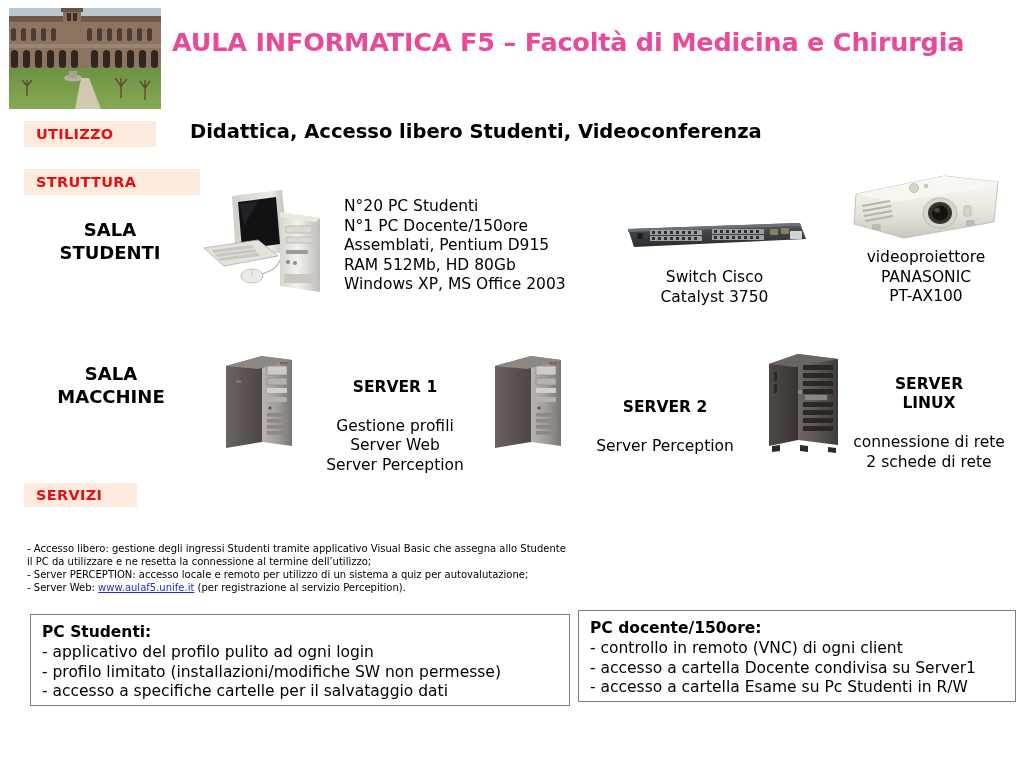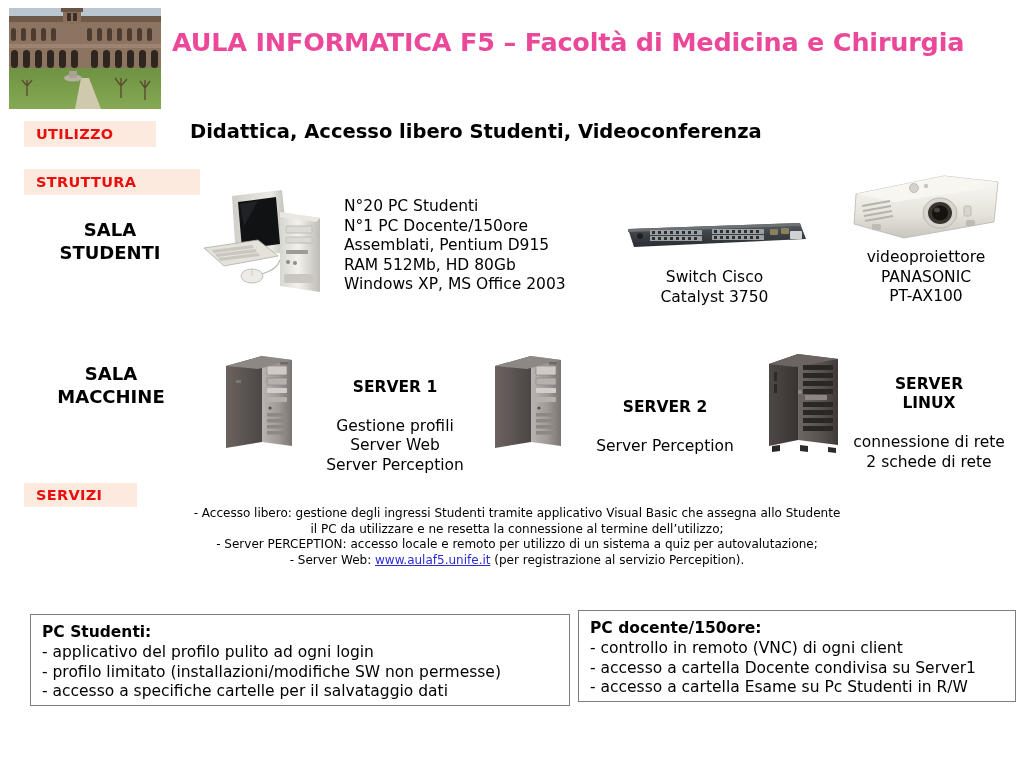--- a/index.html
+++ b/index.html
@@ -83,25 +83,24 @@
   #pc-specs     { left: 344px; top: 197px; width: 270px; }
   #switch-cap   { left: 612px; top: 268px; width: 205px; }
   #proj-cap     { left: 828px; top: 248px; width: 196px; }
 
   #server1-cap  { left: 300px; top: 358px; width: 190px; text-align: center; }
   #server2-cap  { left: 570px; top: 378px; width: 190px; }
   #serverlx-cap { left: 834px; top: 355px; width: 190px; }
 
   
   #servizi-text {
-    left: 27px; top: 506px;
+    left: 27px; top: 542px;
     width: 980px;
-    font-size: 12px;
+    font-size: 10px;
     line-height: 1.30;
-    text-align: center;
   }
   #servizi-text div { white-space: nowrap; }
   #servizi-link {
     color: #2b2bd4;
     text-decoration: underline;
   }
 
   
   .info-box {
     border: 1px solid #7d7d7d;

